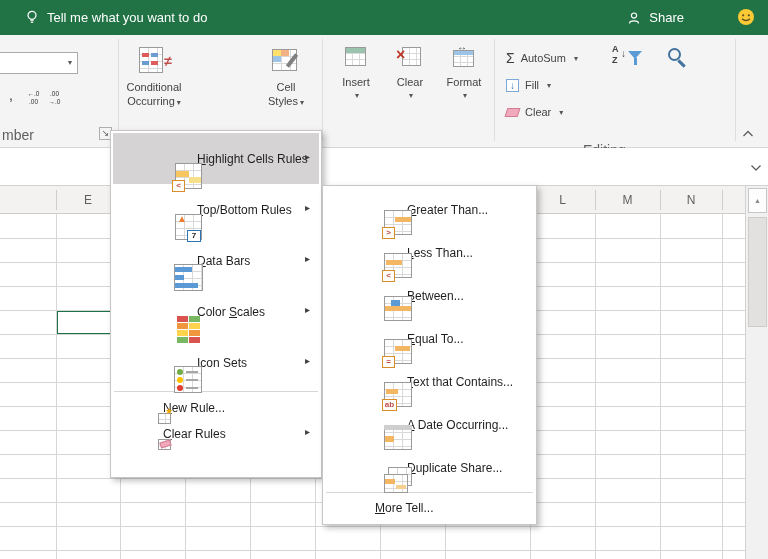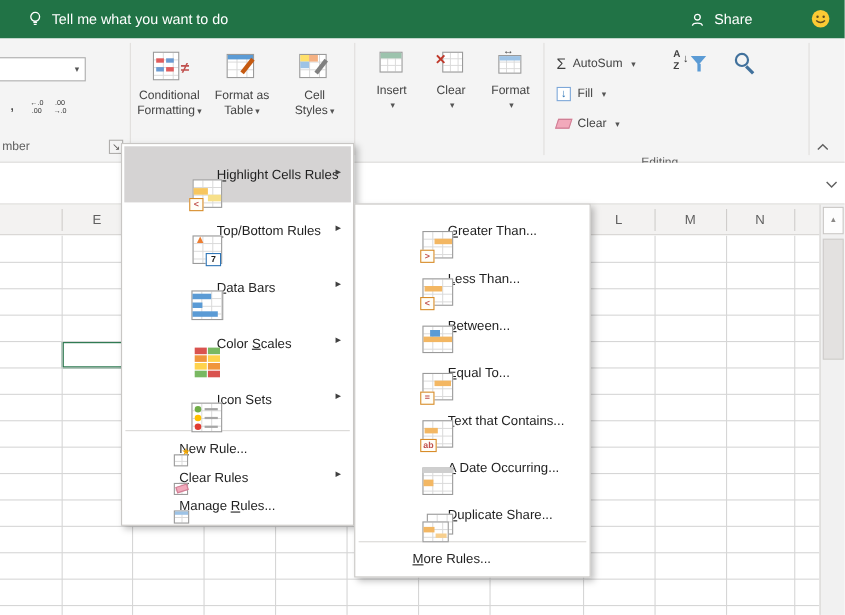--- a/index.html
+++ b/index.html
@@ -12,21 +12,21 @@
 .share{position:absolute;right:84px;top:0;height:41px;line-height:35px;font-size:13px}
 .share svg{vertical-align:-3px;margin-right:7px}
 .smiley{position:absolute;right:13px;top:8px;width:18px;height:18px}
 
 .ribbon{position:absolute;left:0;top:35px;width:768px;height:113px;background:#f4f4f4;border-bottom:1px solid #d8d6d4}
 .vdiv{position:absolute;top:4px;height:102px;width:1px;background:#e0dedc}
 .combo{position:absolute;left:-4px;top:17px;width:82px;height:22px;background:#fff;border:1px solid #ababab}
 .combo .ar{position:absolute;right:5px;top:0;line-height:20px;font-size:8px;color:#555}
 .commabtn{position:absolute;left:2px;top:50px;width:18px;height:24px;font-size:14px;line-height:20px;text-align:center;color:#333}
 .decbtn{position:absolute;top:51px;width:19px;height:24px;font-size:6.5px;line-height:8px;text-align:center;color:#333;padding-top:4px}
-.grouplabel{position:absolute;font-size:11px;color:#5f5f5f}
+.grouplabel{position:absolute;font-size:14px;color:#5f5f5f}
 .launcher{position:absolute;left:99px;top:92px;width:13px;height:13px;border:1px solid #b0aeac;font-size:9px;line-height:11px;text-align:center;color:#605e5c}
 .rbig{position:absolute;top:3px;height:106px;text-align:center;font-size:11px;line-height:14px;color:#444}
 .rbig .icwrap{margin:6px auto 4px;width:32px;height:32px;position:relative}
 .rmed{position:absolute;top:7px;width:54px;text-align:center;font-size:11px;line-height:13px;color:#444}
 .rmed .icwrap{margin:2px auto 6px;width:26px;height:26px;position:relative}
 .dd{font-size:8px;color:#555;margin-left:2px}
 .erow{position:absolute;left:506px;height:24px;display:flex;align-items:center;gap:6px;font-size:11px;color:#444}
 .twol{position:absolute;text-align:center;font-size:11px;line-height:14px;color:#444}
 .collapse{position:absolute;left:742px;top:92px;width:14px;height:12px}
 
@@ -123,30 +123,21 @@
     <div class="rbig" style="left:121px;width:66px">
       <div class="icwrap ic">
         <div class="sheet" style="left:1px;top:3px;width:24px;height:26px"></div>
         <i class="c" style="left:4px;top:9px;width:7px;height:4px;background:#e05c5c"></i>
         <i class="c" style="left:13px;top:9px;width:7px;height:4px;background:#6b9bd2"></i>
         <i class="c" style="left:4px;top:17px;width:7px;height:4px;background:#6b9bd2"></i>
         <i class="c" style="left:13px;top:17px;width:7px;height:4px;background:#e05c5c"></i>
         <span style="position:absolute;right:-2px;top:10px;font-size:14px;font-weight:bold;color:#c0504d">≠</span>
       </div>
       <div>Conditional</div>
-      <div><span>Formatting</span><span class="dd">▾</span></div>
-    </div>
-    <div class="rbig" style="left:188px;width:64px">
-      <div class="icwrap ic">
-        <div class="sheet" style="left:2px;top:5px;width:25px;height:22px"></div>
-        <i class="c" style="left:3px;top:6px;width:23px;height:4px;background:#5b9bd5"></i>
-        <i class="c" style="left:19px;top:8px;width:4px;height:16px;background:#c55a11;transform:rotate(38deg)"></i>
-      </div>
-      <div>Format as</div>
-      <div><span>Table</span><span class="dd">▾</span></div>
+      <div><span>Occurring</span><span class="dd">▾</span></div>
     </div>
     <div class="rbig" style="left:254px;width:64px">
       <div class="icwrap ic">
         <div class="sheet" style="left:2px;top:5px;width:25px;height:22px"></div>
         <i class="c" style="left:3px;top:6px;width:8px;height:6px;background:#ffe06b"></i>
         <i class="c" style="left:11px;top:6px;width:8px;height:6px;background:#f4b183"></i>
         <i class="c" style="left:3px;top:12px;width:8px;height:6px;background:#9dc3e6"></i>
         <i class="c" style="left:20px;top:9px;width:4px;height:15px;background:#808080;transform:rotate(38deg)"></i>
       </div>
       <div>Cell</div>
@@ -351,27 +342,20 @@
 
     <div class="mitem-sm">
       <span class="mi16 ic">
         <span class="sheet fine" style="left:1px;top:4px;width:13px;height:11px"></span>
         <i class="c" style="left:3px;top:6px;width:11px;height:6px;background:#f2a9bb;border:1px solid #cf7f95;transform:rotate(-18deg)"></i>
       </span>
       <span><span></span><span class="u">C</span><span>lear Rules</span></span>
       <span class="mar">▸</span>
     </div>
 
-    <div class="mitem-sm">
-      <span class="mi16 ic">
-        <span class="sheet fine" style="left:1px;top:3px;width:14px;height:12px"></span>
-        <i class="c" style="left:2px;top:4px;width:12px;height:3px;background:#9dc3e6"></i>
-      </span>
-      <span><span>Manage </span><span class="u">R</span><span>ules...</span></span>
-    </div>
   </div>
 
   <div class="submenu">
 
     <div class="sitem">
       <span class="mi32 ic">
         <span class="sheet" style="left:1px;top:3px;width:28px;height:25px"></span>
         <i class="c" style="left:12px;top:10px;width:16px;height:5px;background:#f3b763"></i>
         <span class="bdg">&gt;</span>
       </span>
@@ -429,17 +413,17 @@
         <span class="sheet" style="left:1px;top:9px;width:24px;height:19px"></span>
         <i class="c" style="left:2px;top:14px;width:10px;height:5px;background:#f3b763"></i>
         <i class="c" style="left:13px;top:20px;width:10px;height:4px;background:#f7cf8e"></i>
       </span>
       <span><span></span><span class="u">D</span><span>uplicate Share...</span></span>
     </div>
 
     <div class="msep"></div>
 
     <div class="sitem last">
-      <span><span></span><span class="u">M</span><span>ore Rules...</span></span>
+      <span><span></span><span class="u">M</span><span>ore Tell...</span></span>
     </div>
   </div>
 
 </div>
 
 </body></html>

